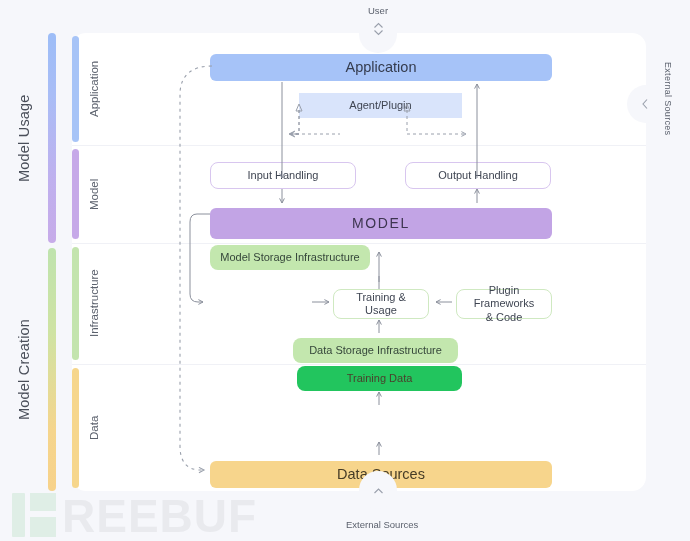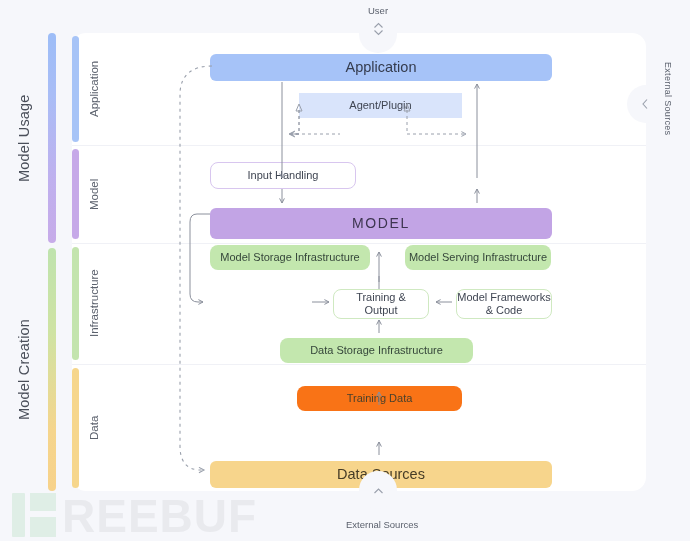--- a/index.html
+++ b/index.html
@@ -72,21 +72,21 @@
   
   .box{
     position:absolute;box-sizing:border-box;
     display:flex;align-items:center;justify-content:center;text-align:center;
     border-radius:8px;font-size:11px;color:#3f4552;line-height:1.2;
   }
   .box.solid-blue{background:#a6c3f8;color:#343b4d;font-size:14.5px;border-radius:6px;}
   .box.soft-blue{background:#d9e4fb;color:#3f4552;font-size:11px;border-radius:0;}
   .box.solid-purple{background:#c2a4e5;color:#3d3550;font-size:14px;letter-spacing:1.6px;border-radius:6px;}
   .box.solid-green{background:#c3e7ae;color:#35463a;}
-  .box.solid-yellow{background:#f97316;color:#4a412c;margin-top:20px;}
+  .box.solid-yellow{background:#22c55e;color:#4a412c;}
   .box.solid-yellow-big{background:#f7d58c;color:#463c26;font-size:14.5px;border-radius:6px;}
   .box.out-purple{background:#fff;border:1px solid #d8c6ef;}
   .box.out-green{background:#fff;border:1px solid #cfe9c1;}
   .box.out-yellow{background:#fff;border:1px solid #f7e0b2;}
   svg.ov{position:absolute;left:0;top:0;width:690px;height:541px;overflow:visible;pointer-events:none;}
 </style>
 </head>
 <body>
 
 <div class="canvas">
@@ -119,42 +119,42 @@
     <div class="row-label" style="top:3px;height:106px">Application</div>
     <div class="row-label" style="top:116px;height:90px">Model</div>
     <div class="row-label" style="top:214px;height:113px">Infrastructure</div>
     <div class="row-label" style="top:335px;height:120px">Data</div>
 
     <div class="box solid-blue" style="left:138px;top:21px;width:342px;height:27px">Application</div>
 
     <div class="box soft-blue" style="left:227px;top:60px;width:163px;height:25px">Agent/Plugin</div>
 
     <div class="box out-purple" style="left:138px;top:129px;width:146px;height:27px">Input Handling</div>
+    <div class="box out-purple" style="left:333px;top:129px;width:146px;height:27px">Output Handling</div>
 
     <div class="box solid-purple" style="left:138px;top:175px;width:342px;height:31px">MODEL</div>
 
     <div class="box solid-green" style="left:138px;top:212px;width:160px;height:25px">Model Storage Infrastructure</div>
-    <div class="box solid-green" style="left:333px;top:212px;width:146px;height:25px">Model Serving Infrastructure</div>
 
 
     <div class="box out-green" style="left:261px;top:256px;width:96px;height:30px">
       <span style="display:block">
         <span>Training &amp;</span><br>
-        <span>Output</span>
+        <span>Usage</span>
       </span>
     </div>
 
     <div class="box out-green" style="left:384px;top:256px;width:96px;height:30px">
       <span style="display:block">
-        <span>Model Frameworks</span><br>
+        <span>Plugin Frameworks</span><br>
         <span>&amp; Code</span>
       </span>
     </div>
 
-    <div class="box solid-green" style="left:208px;top:305px;width:193px;height:25px">Data Storage Infrastructure</div>
+    <div class="box solid-green" style="left:221px;top:305px;width:165px;height:25px">Data Storage Infrastructure</div>
 
     <div class="box solid-yellow" style="left:225px;top:333px;width:165px;height:25px">Training Data</div>
 
 
     <div class="box solid-yellow-big" style="left:138px;top:428px;width:342px;height:27px">Data Sources</div>
   </div>
 
   <svg class="ov">
     <defs>
       <marker id="ah" markerWidth="7" markerHeight="7" refX="5.2" refY="3" orient="auto">

